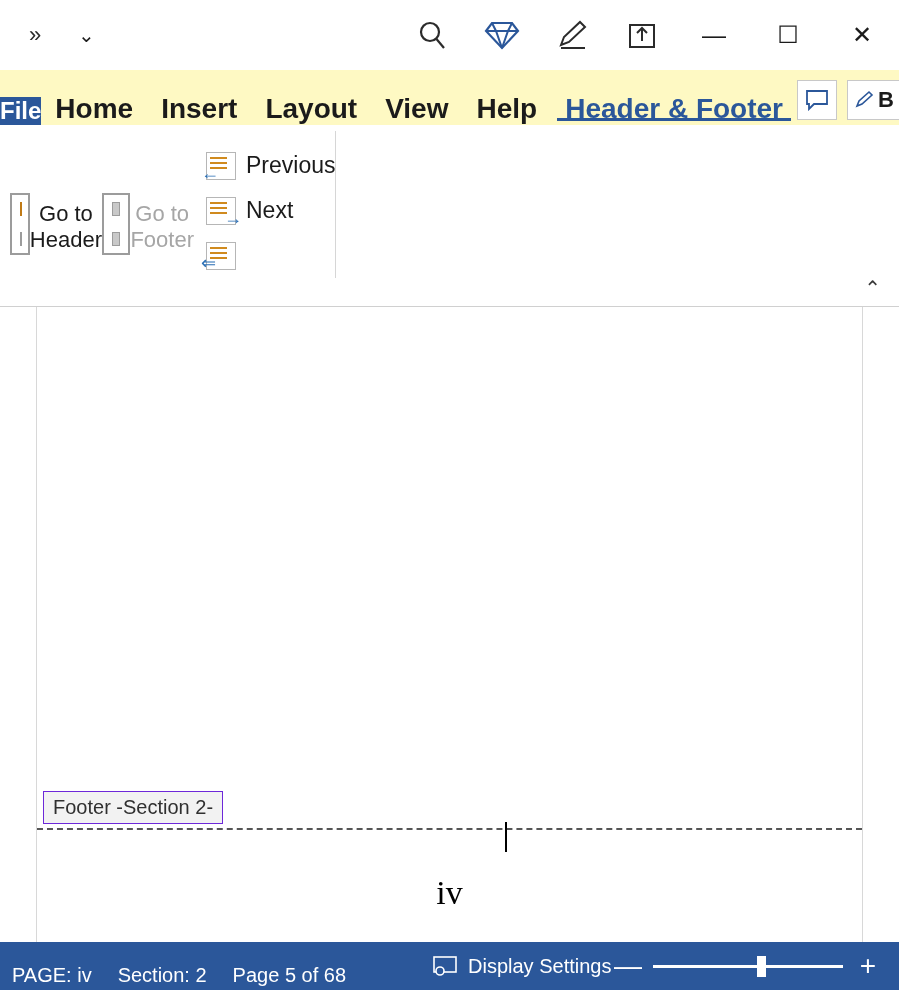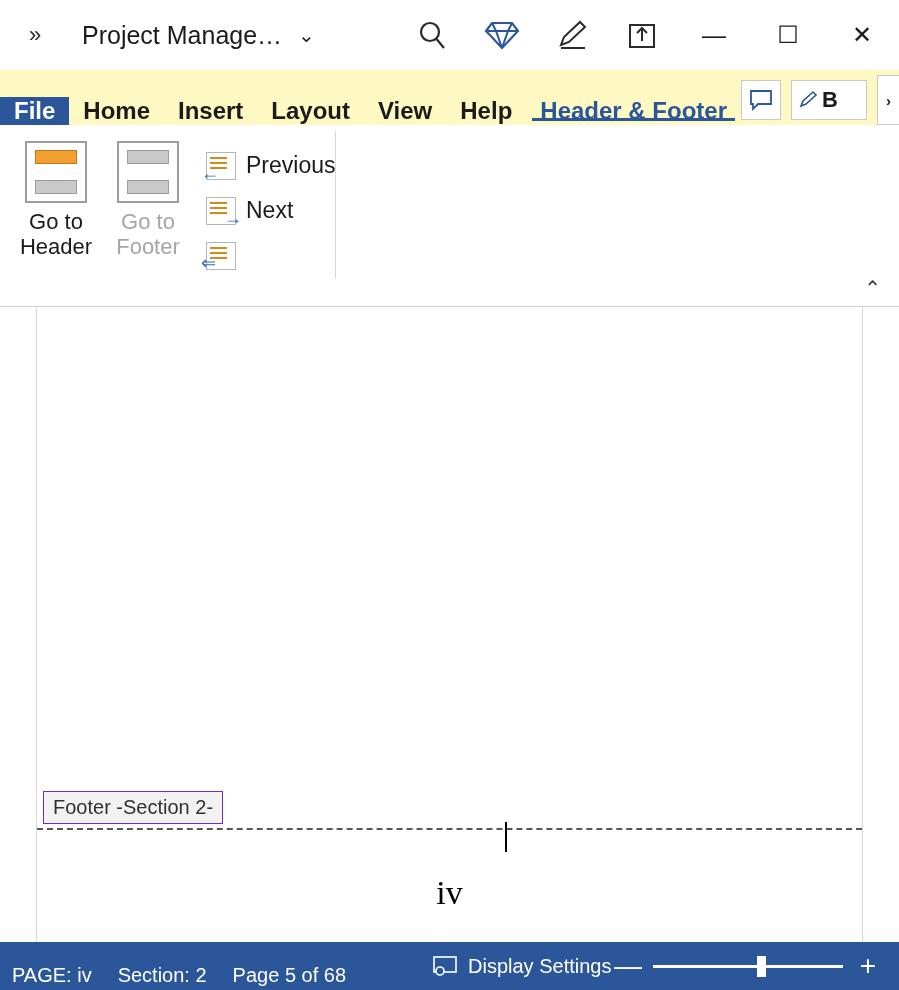--- a/index.html
+++ b/index.html
@@ -73,21 +73,21 @@
   }
   .tab-file {
     width: 108px;
     background: #2b579a;
     color: #ffffff;
     font-size: 24px;
     display: flex; align-items: center; justify-content: center;
   }
   .tab {
     padding: 0 14px;
-    font-size: 24px;
+    font-size: 28px;
     color: #1b1b1b;
     display: flex; align-items: center;
     white-space: nowrap;
   }
   .tab.active {
     color: #2b579a;
     position: relative;
   }
   .tab.active::after {
     content: "";
@@ -156,21 +156,21 @@
     padding-bottom: 4px;
   }
   .group-sep {
     width: 1px;
     background: #d6d6d6;
     margin: 6px 0 28px 0;
   }
   .bigbtn {
     width: 92px;
     display: flex;
-    flex-direction: column;
+    flex-direction: row;
     align-items: center;
     padding-top: 8px;
     color: #1b1b1b;
   }
   .bigbtn.disabled { color: #a6a6a6; }
   .bigbtn .lbl {
     font-size: 22px;
     line-height: 1.15;
     text-align: center;
     margin-top: 6px;
@@ -342,21 +342,20 @@
     background: #ffffff;
   }
 </style>
 </head>
 <body>
 
 <div class="app">
 
   <div class="titlebar">
     <div class="tb-chevrons">»</div>
-    <div class="tb-title">Project Manage…</div>
     <div class="tb-caret">⌄</div>
     <div class="tb-icons">
       <div class="tb-icon">
         <svg width="34" height="34" viewBox="0 0 34 34">
             <circle cx="15" cy="14" r="9" stroke="#2b2b2b" stroke-width="2.2" fill="none"></circle>
             <line x1="21.5" y1="21" x2="29" y2="30" stroke="#2b2b2b" stroke-width="2.2"></line>
           </svg>
       </div>
       <div class="tb-icon">
         <svg width="36" height="32" viewBox="0 0 36 32">

